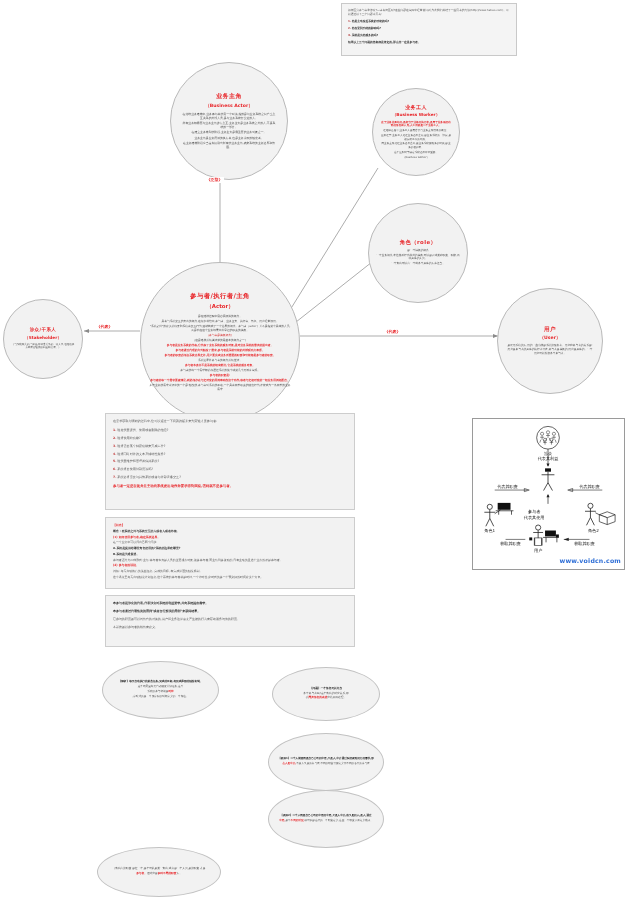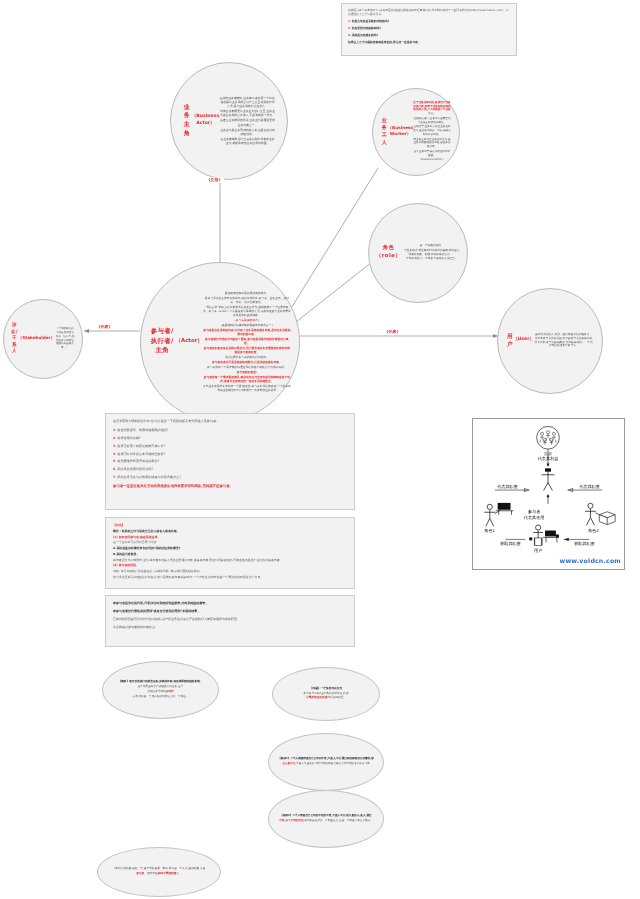--- a/index.html
+++ b/index.html
@@ -9,21 +9,21 @@
     font-family:"DejaVu Sans","Liberation Sans",sans-serif;
     font-size:3.1px;line-height:1.45;color:#3a3a3a;
   }
   .canvas{position:absolute;inset:0;}
   svg.edges{position:absolute;left:0;top:0;width:640px;height:899px;overflow:visible;}
 
   
   .node{
     position:absolute;border-radius:50%;
     background:#f2f2f2;border:1px solid #b9b9b9;
-    display:flex;flex-direction:row;align-items:center;justify-content:center;
+    display:flex;flex-direction:column;align-items:center;justify-content:center;
     text-align:center;box-sizing:border-box;
   }
   .node .ttl{color:#e8262a;font-weight:bold;letter-spacing:.4px;}
   .node .sub{color:#e8262a;font-weight:bold;}
   .node .body{color:#4a4a4a;}
   .node .body .hl{color:#e8262a;font-weight:bold;}
   .node .body .hl2{color:#d21a1a;}
   .node .body p{margin:0 0 1px 0;}
 
   #node-business-actor{left:170px;top:62px;width:118px;height:118px;padding:0 11px;}

